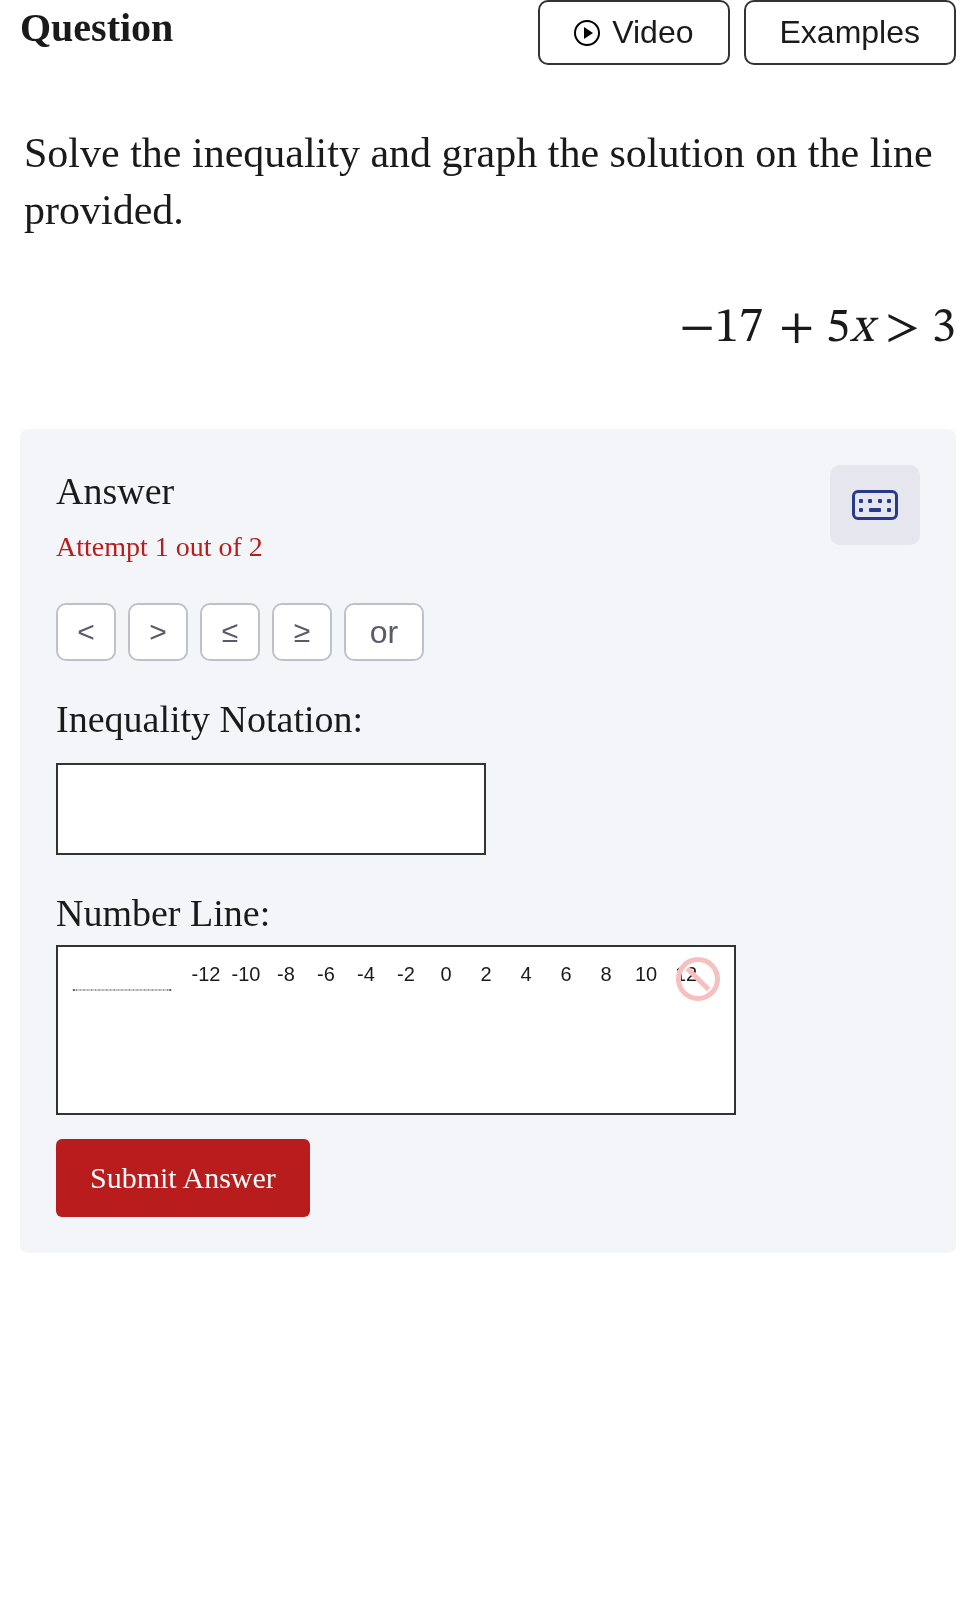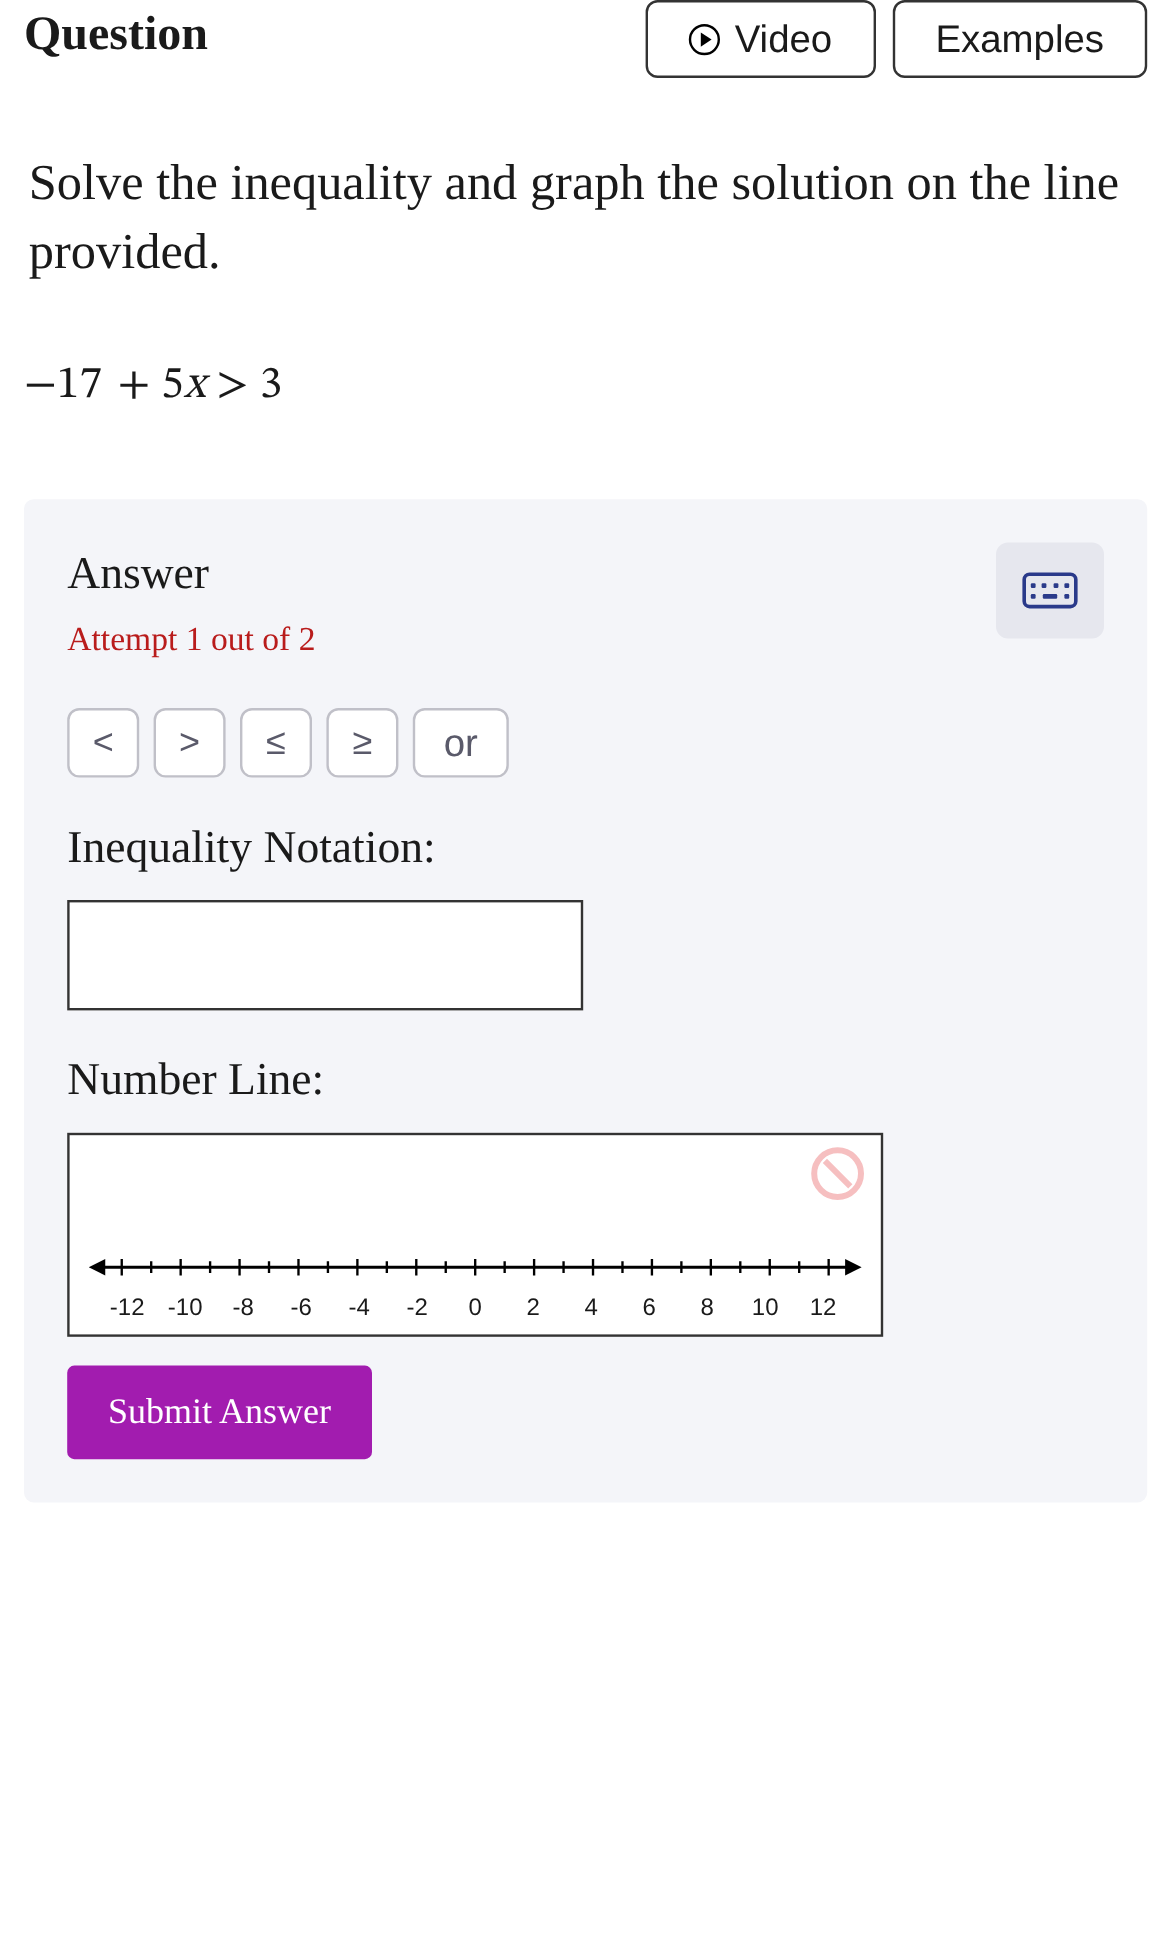--- a/index.html
+++ b/index.html
@@ -51,22 +51,22 @@
     border-bottom: 6px solid transparent;
     margin-left: 2px;
   }
   .prompt {
     font-size: 42px;
     padding: 40px 24px 0 24px;
     line-height: 1.35;
   }
   .equation {
     font-family: 'Cambria Math', 'STIX Two Math', Georgia, serif;
-    font-size: 38px;
-    text-align: left;
+    font-size: 49px;
+    text-align: right;
     padding: 60px 20px 70px 20px;
   }
   .equation .minus { margin-right: 4px; }
   .equation .ital { font-style: italic; }
   .answer-panel {
     background: #f4f5f9;
     margin: 0 20px 20px 20px;
     border-radius: 8px;
     padding: 40px 36px 36px 36px;
     position: relative;
@@ -144,29 +144,29 @@
     margin-top: 22px;
     width: 430px;
     height: 92px;
     border: 2px solid #333;
     background: #fff;
     font-size: 30px;
     padding: 0 16px;
     font-family: Georgia, serif;
   }
   .numline-box {
-    margin-top: 22px;
+    margin-top: 10px;
     border: 2px solid #333;
     background: #fff;
     height: 170px;
     width: 680px;
     position: relative;
     padding: 18px 14px 10px 14px;
     display: flex;
-    flex-direction: column;
+    flex-direction: row;
     justify-content: flex-end;
   }
   .clear-icon {
     position: absolute;
     top: 10px;
     right: 14px;
     width: 44px;
     height: 44px;
     border: 5px solid #f6bfc0;
     border-radius: 50%;
@@ -194,21 +194,21 @@
   .nl-labels span { width: 40px; text-align: center; }
   .nl-hint {
     font-family: Georgia, serif;
     color: #8a8a94;
     font-size: 22px;
     text-align: center;
     margin-top: 8px;
   }
   .submit-btn {
     margin-top: 24px;
-    background: #a21caf;
+    background: #b91c1c;
     color: #fff;
     font-size: 30px;
     font-family: Georgia, serif;
     border: none;
     border-radius: 6px;
     padding: 22px 34px;
     cursor: pointer;
   }
 </style>
 </head>

